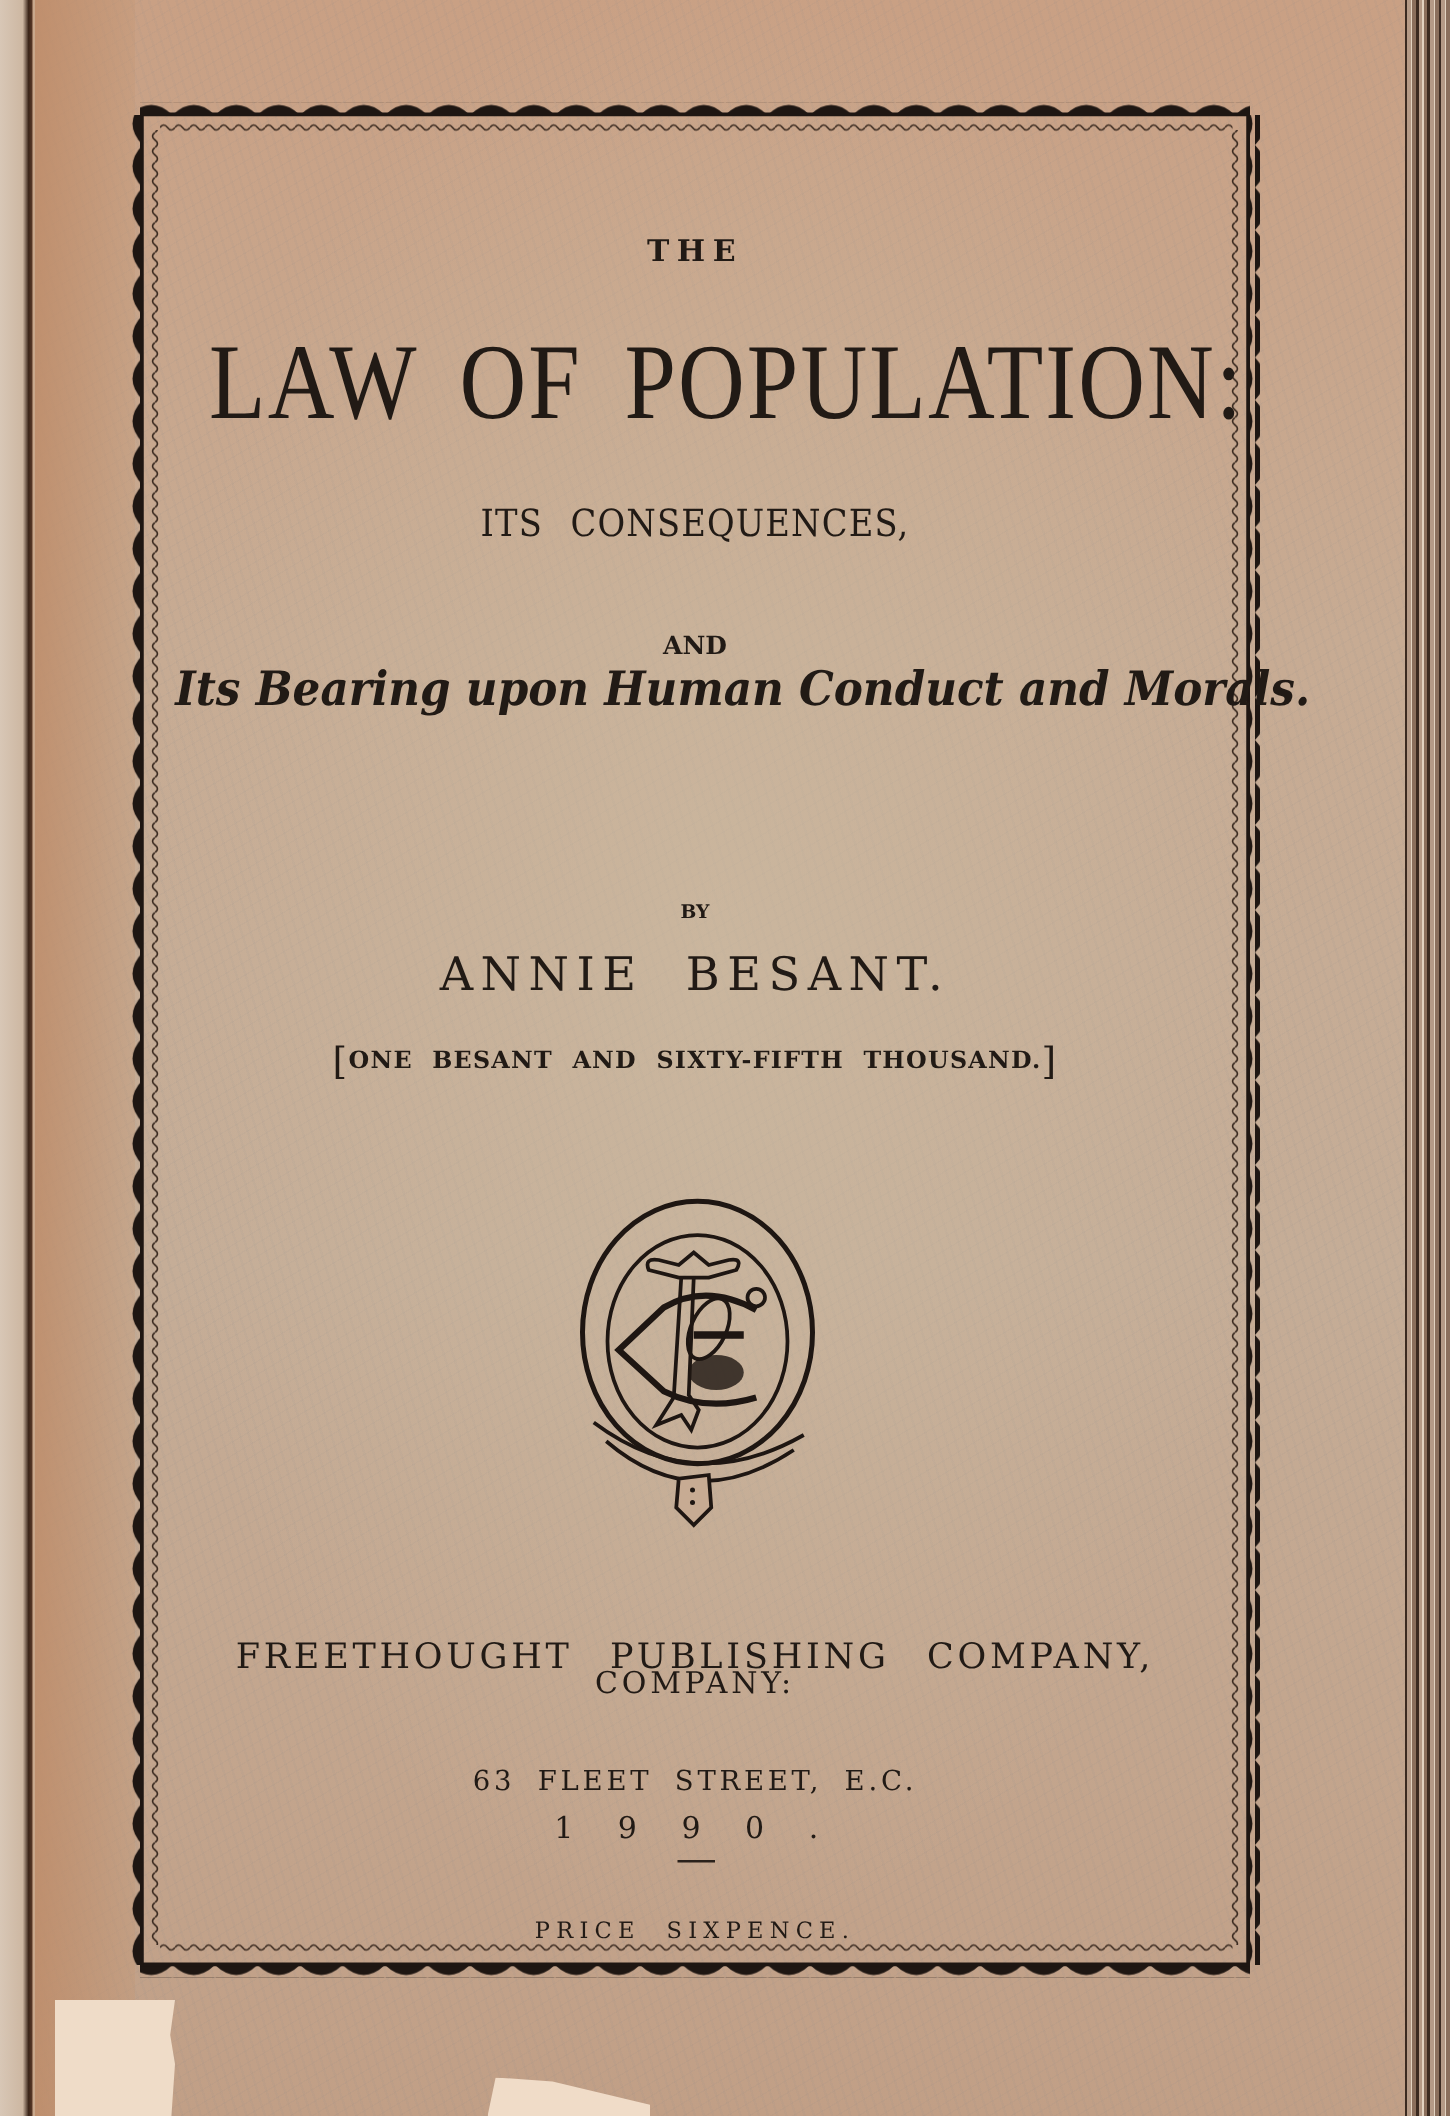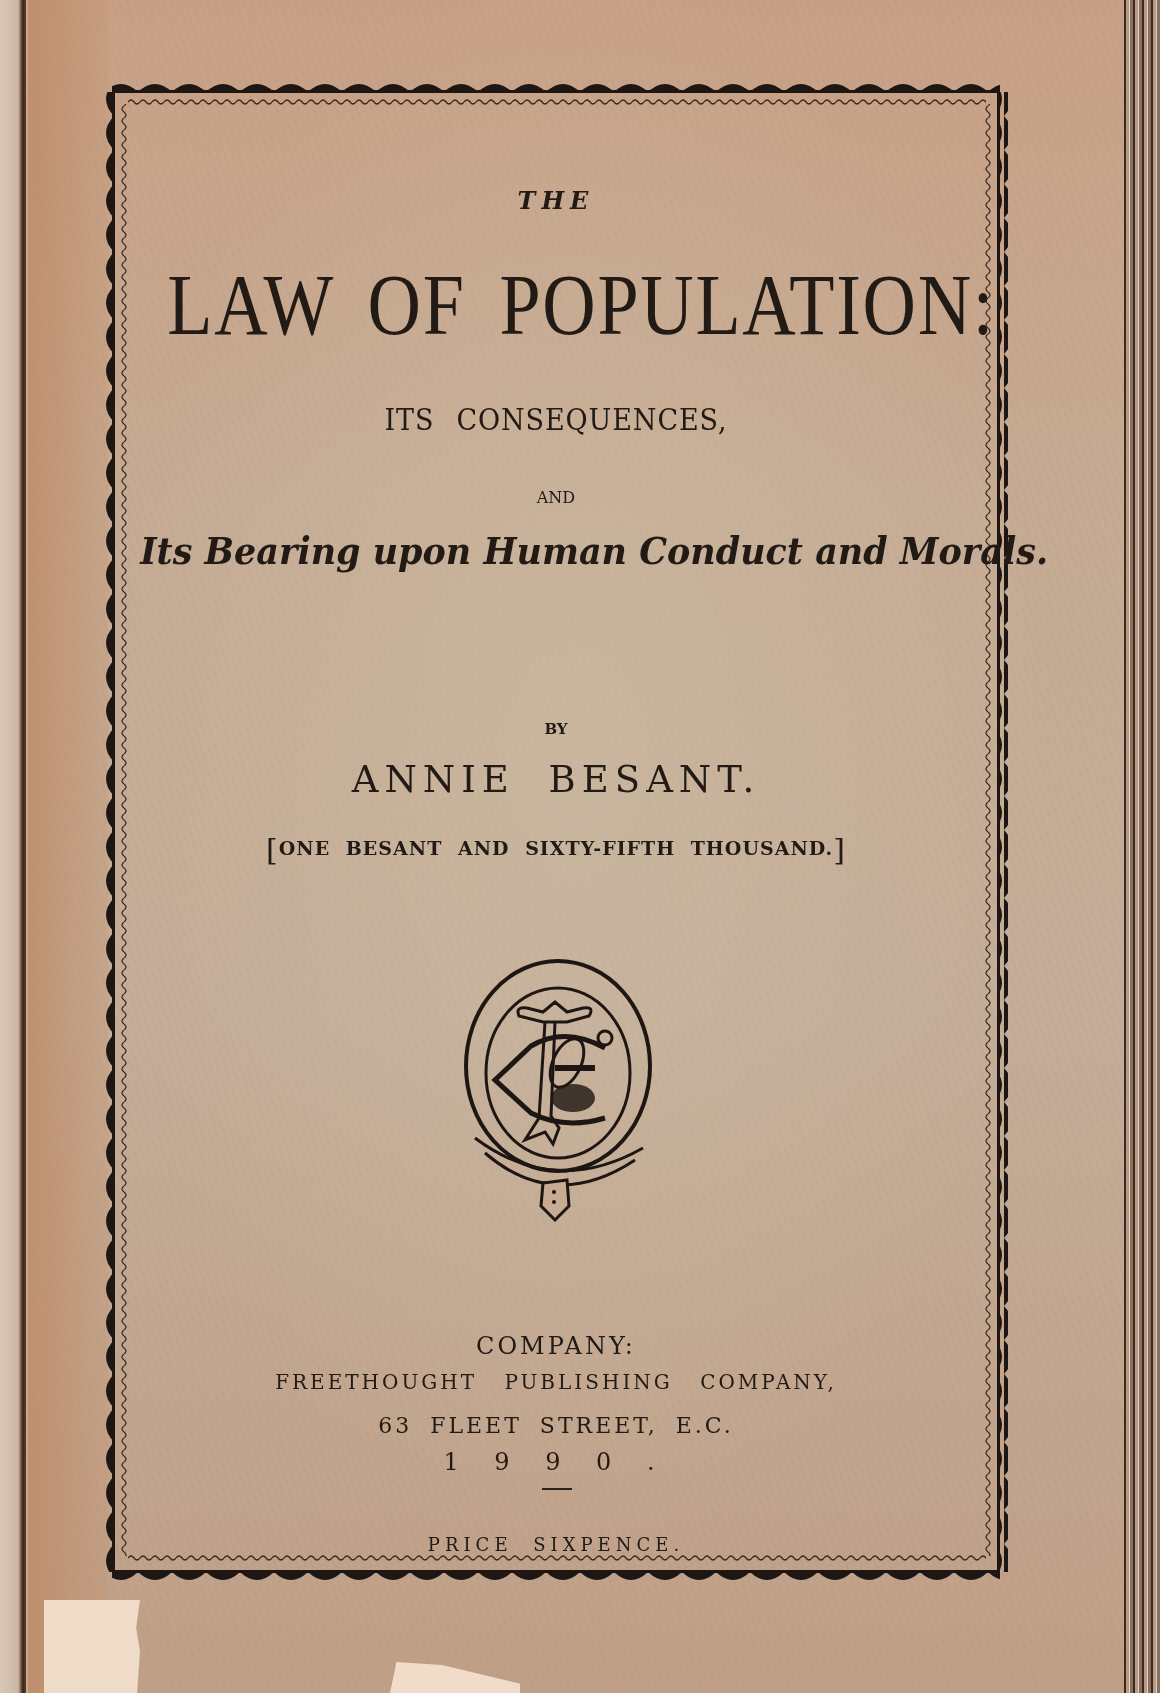--- a/index.html
+++ b/index.html
@@ -15,31 +15,31 @@
   .left-band { position:absolute; left:28px; top:0; width:80px; height:1693px; background:linear-gradient(90deg, rgba(190,140,105,0.85), rgba(195,150,115,0.3)); }
   .right-stack { position:absolute; left:1124px; top:0; width:36px; height:1693px;
     background: repeating-linear-gradient(90deg,#3b2a20 0 2px,#b59a86 2px 5px,#e2d2c0 5px 6px,#8b6f5c 6px 9px); }
   .tear1 { position:absolute; left:44px; top:1600px; width:96px; height:93px; background:#efdcc8; clip-path:polygon(0 0,100% 0,96% 30%,100% 55%,97% 100%,0 100%); }
   .tear2 { position:absolute; left:390px; top:1662px; width:130px; height:31px; background:#f0dcc8; clip-path:polygon(5% 0,40% 10%,100% 70%,100% 100%,0 100%); }
 
   .frame { position:absolute; left:104px; top:82px; width:904px; height:1502px; }
   .frame svg { position:absolute; left:0; top:0; }
 
   .t { position:absolute; left:104px; width:904px; text-align:center; color:#211a15; white-space:nowrap; }
-  .the { top:186px; font-size:24px; letter-spacing:6px; font-weight:bold;font-style:italic; }
+  .the { top:186px; font-size:24px; letter-spacing:6px; font-weight:bold; }
   .law { top:262px; font-family:"Liberation Serif", serif; font-size:86px; line-height:86px; transform:scaleX(0.86); letter-spacing:2px; word-spacing:16px; }
   .cons { top:402px; font-size:30px; letter-spacing:1px; word-spacing:14px; transform:scaleX(0.9); }
-  .and1 { top:488px; font-size:16px; font-weight:normal; }
+  .and1 { top:504px; font-size:20px; font-weight:bold; }
   .bearing { top:528px; font-family:"DejaVu Serif", serif; font-style:italic; font-weight:bold; font-size:38px; letter-spacing:0px; transform:scaleX(0.92); }
   .by { top:720px; font-size:15px; font-weight:bold; }
   .author { top:758px; font-size:37px; letter-spacing:6px; word-spacing:16px; }
   .edition { top:832px; font-size:19px; font-weight:bold; letter-spacing:1px; word-spacing:8px; }
   .edition .br { font-weight:normal; font-size:30px; vertical-align:-5px; }
   .london { top:1332px; font-size:24px; letter-spacing:3px; }
-  .pub { top:1370px; font-size:20px; letter-spacing:3px; word-spacing:18px; }
+  .pub { top:1308px; font-size:28px; letter-spacing:3px; word-spacing:18px; }
   .street { top:1413px; font-size:22px; letter-spacing:3px; word-spacing:8px; font-weight:normal; }
   .year { top:1448px; font-size:24px; letter-spacing:14px; }
   .rule { position:absolute; left:542px; top:1488px; width:30px; height:2px; background:#2a211b; }
   .price { top:1502px; font-size:18px; letter-spacing:5px; word-spacing:10px;margin-top:32px; }
   .emblem { position:absolute; left:455px; top:948px; width:210px; height:275px; }
 </style>
 </head>
 <body>
 
 <div class="left-strip"></div>

